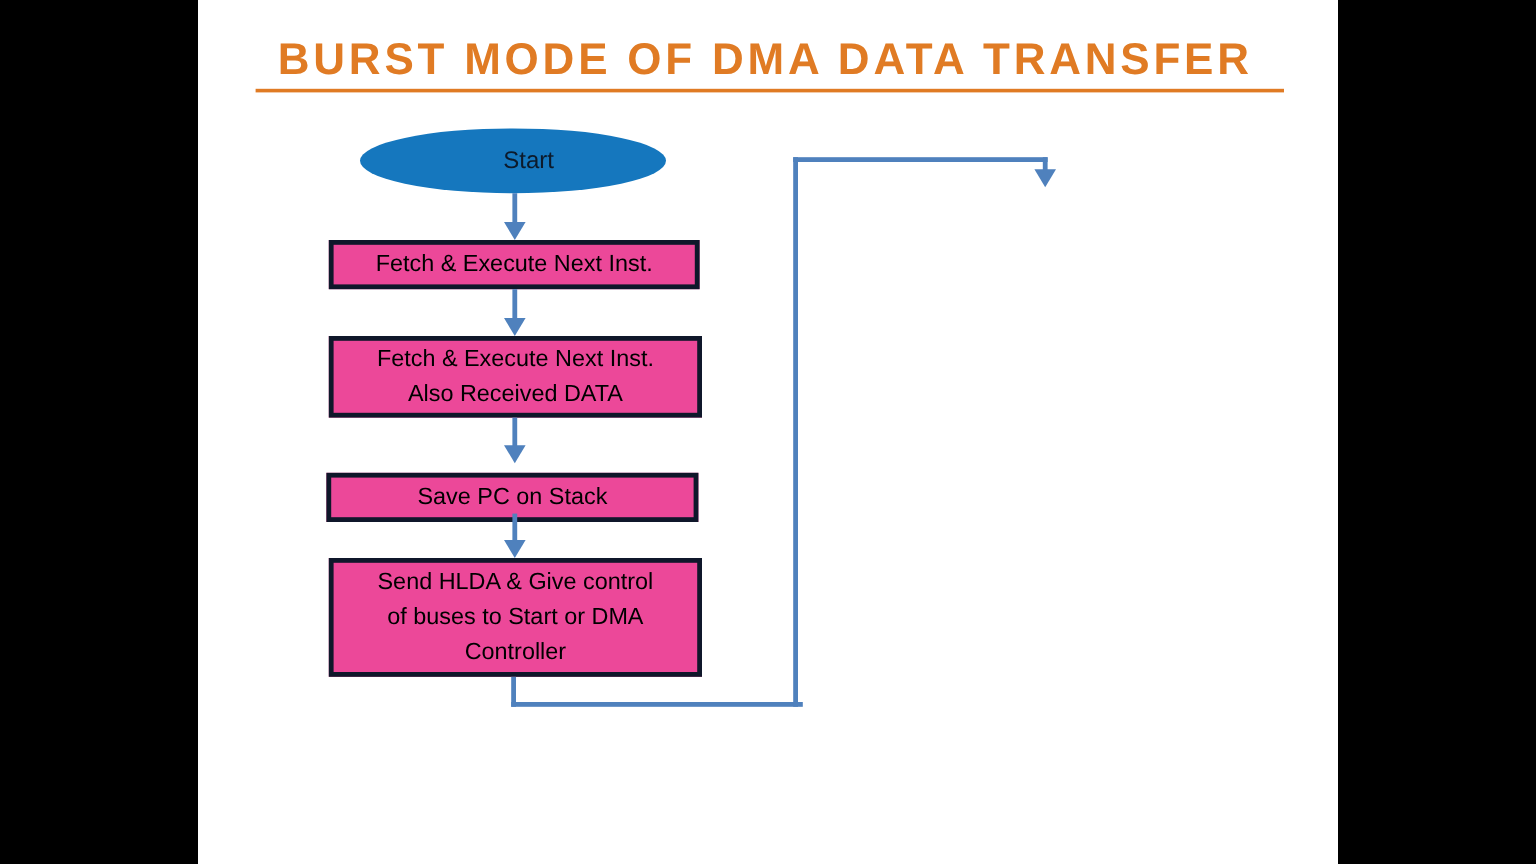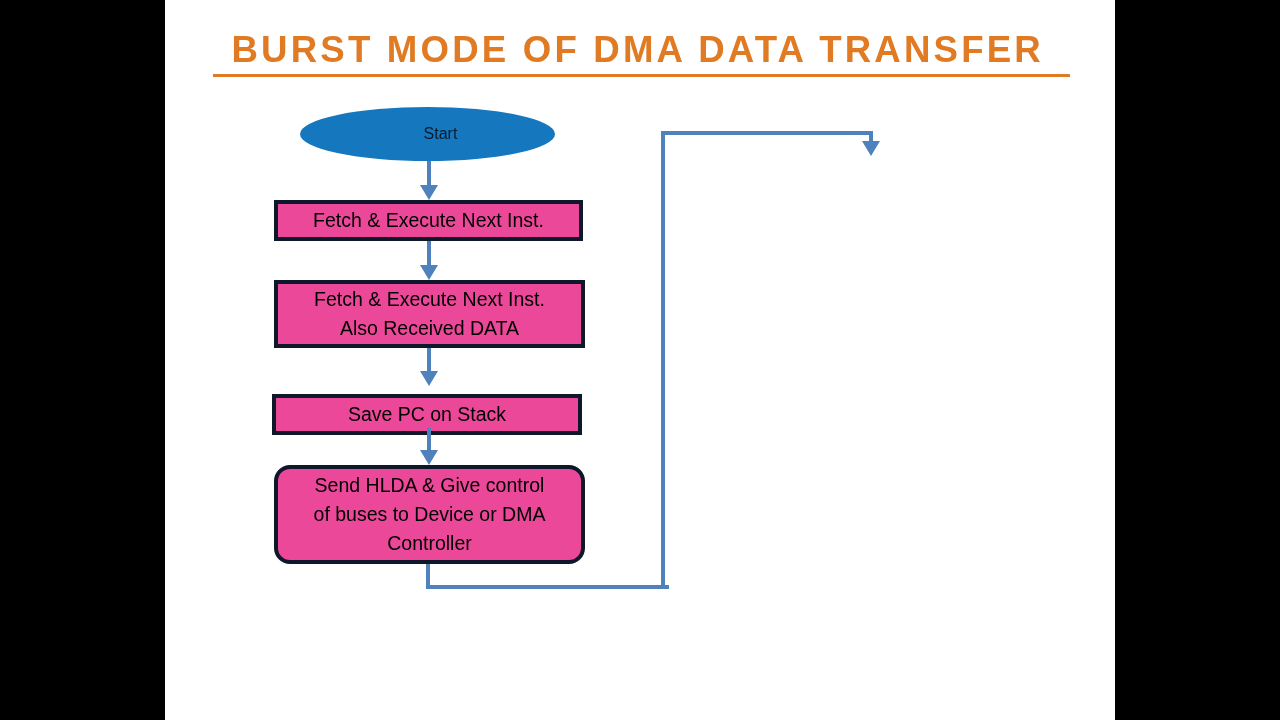--- a/index.html
+++ b/index.html
@@ -66,21 +66,21 @@
     box-sizing: border-box;
     display: flex;
     align-items: center;
     justify-content: center;
     text-align: center;
     color: #000000;
   }
   .terminator {
     background: #1577BE;
     border-radius: 50%;
-    font-size: 16px;
+    font-size: 20px;
     color: #0c1a2b;
   }
   .terminator .label {
     display: block;
     padding-left: 26px;   
   }
   .process {
     background: #ec4899;
     border: 4px solid #0f172a;
     font-size: 19.5px;
@@ -137,23 +137,23 @@
     <div class="conn" style="left:262px; top:348px; width:4px; height:25px;"></div>
     <div class="arrowhead-down" style="left:255px; top:371px;"></div>
 
     <div class="node process" style="left:107px; top:394px; width:310px; height:41px;">
       <span class="label">Save PC on Stack</span>
     </div>
 
     <div class="conn" style="left:262px; top:428px; width:4px; height:24px;"></div>
     <div class="arrowhead-down" style="left:255px; top:450px;"></div>
 
-    <div class="node process" style="left:109px; top:465px; width:311px; height:99px; flex-direction:column; justify-content:center;border-radius:16px;">
+    <div class="node process" style="left:109px; top:465px; width:311px; height:99px; flex-direction:column; justify-content:center;">
       <span class="label">Send HLDA &amp; Give control</span>
-      <span class="label">of buses to Device or DMA</span>
+      <span class="label">of buses to Start or DMA</span>
       <span class="label">Controller</span>
     </div>
 
     <div class="conn" style="left:261px; top:564px; width:4px; height:25px;"></div>
 
     <div class="conn" style="left:261px; top:585px; width:243px; height:4px;"></div>
 
     <div class="conn" style="left:496px; top:131px; width:4px; height:458px;"></div>
 
     <div class="conn" style="left:496px; top:131px; width:212px; height:4px;"></div>

